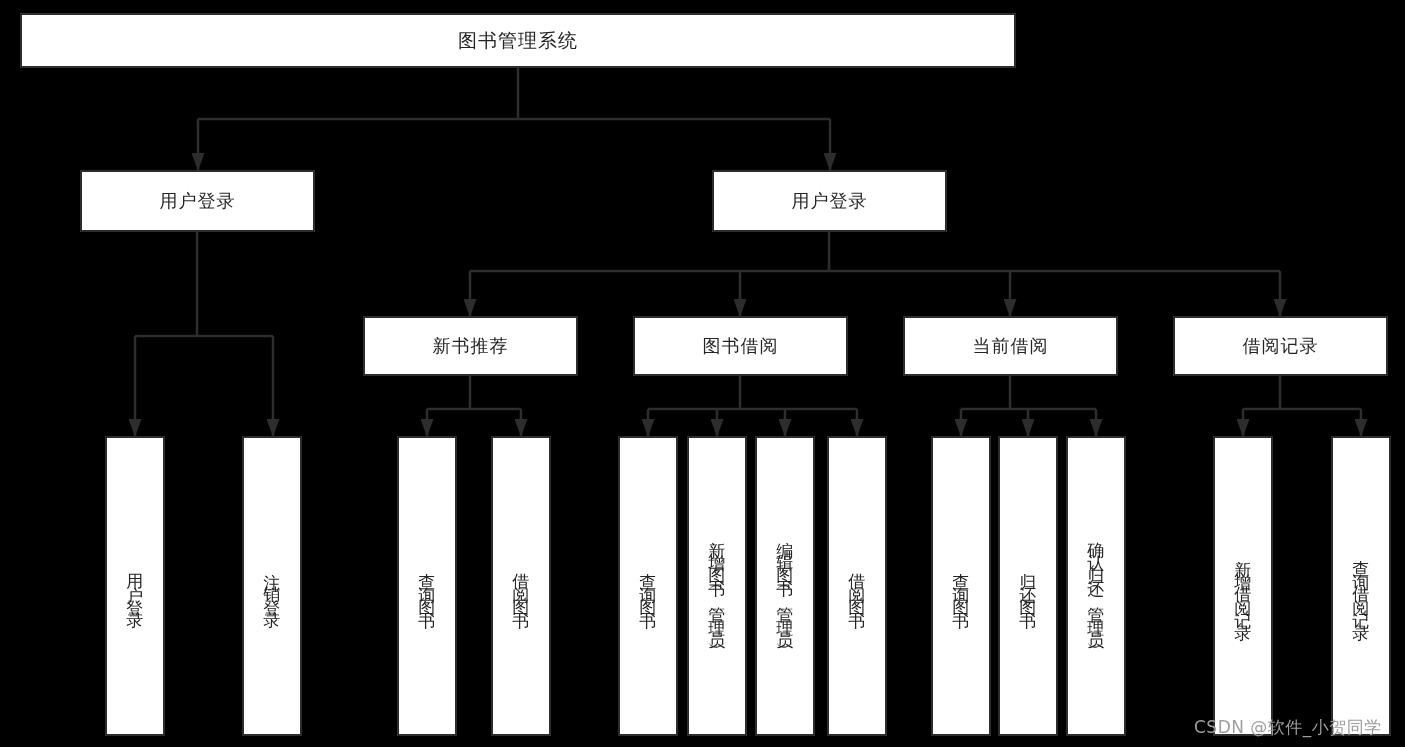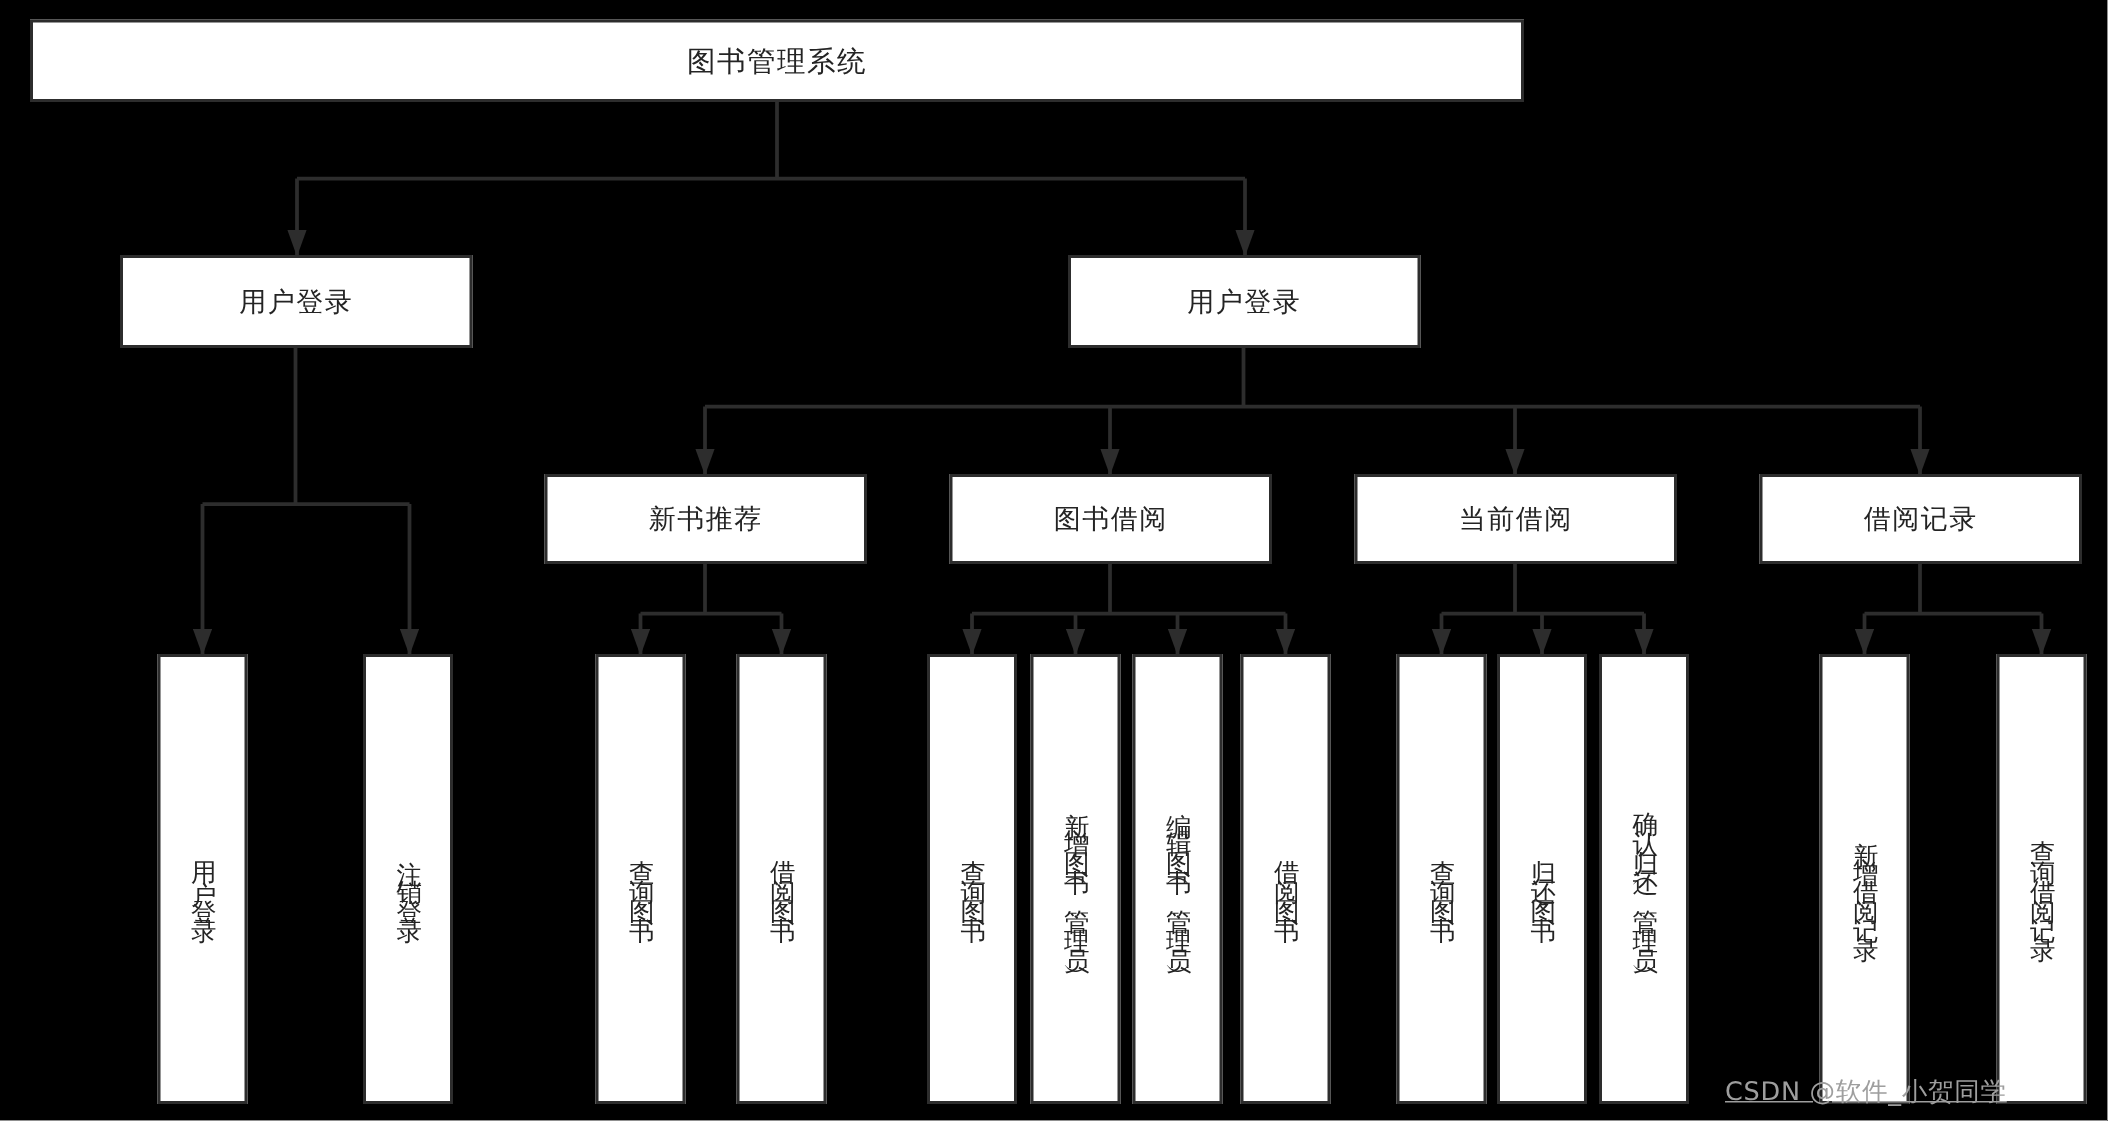--- a/index.html
+++ b/index.html
@@ -43,28 +43,27 @@
   .leaf  { top: 436px; width: 60px;  height: 300px; font-size: 17px; }
   .vtext {
     writing-mode: vertical-rl;
     text-orientation: mixed;
     letter-spacing: 13px;
     line-height: 1.1;
     white-space: nowrap;
   }
   .watermark {
     position: absolute;
-    left: 1150px;
+    left: 1194px;
     top: 716px;
     font-size: 17px;
     color: #9e9e9e;
     letter-spacing: 0.5px;
     white-space: nowrap;
     z-index: 5;
-    text-decoration: underline;
   }
 </style>
 </head>
 <body>
 
 <div class="canvas">
 
   <svg class="connectors" viewBox="0 0 1405 747" xmlns="http://www.w3.org/2000/svg">
     <defs>
       <marker id="arrow" viewBox="0 0 18 13" refX="17" refY="6.5" markerWidth="18" markerHeight="13" markerUnits="userSpaceOnUse" orient="auto">

